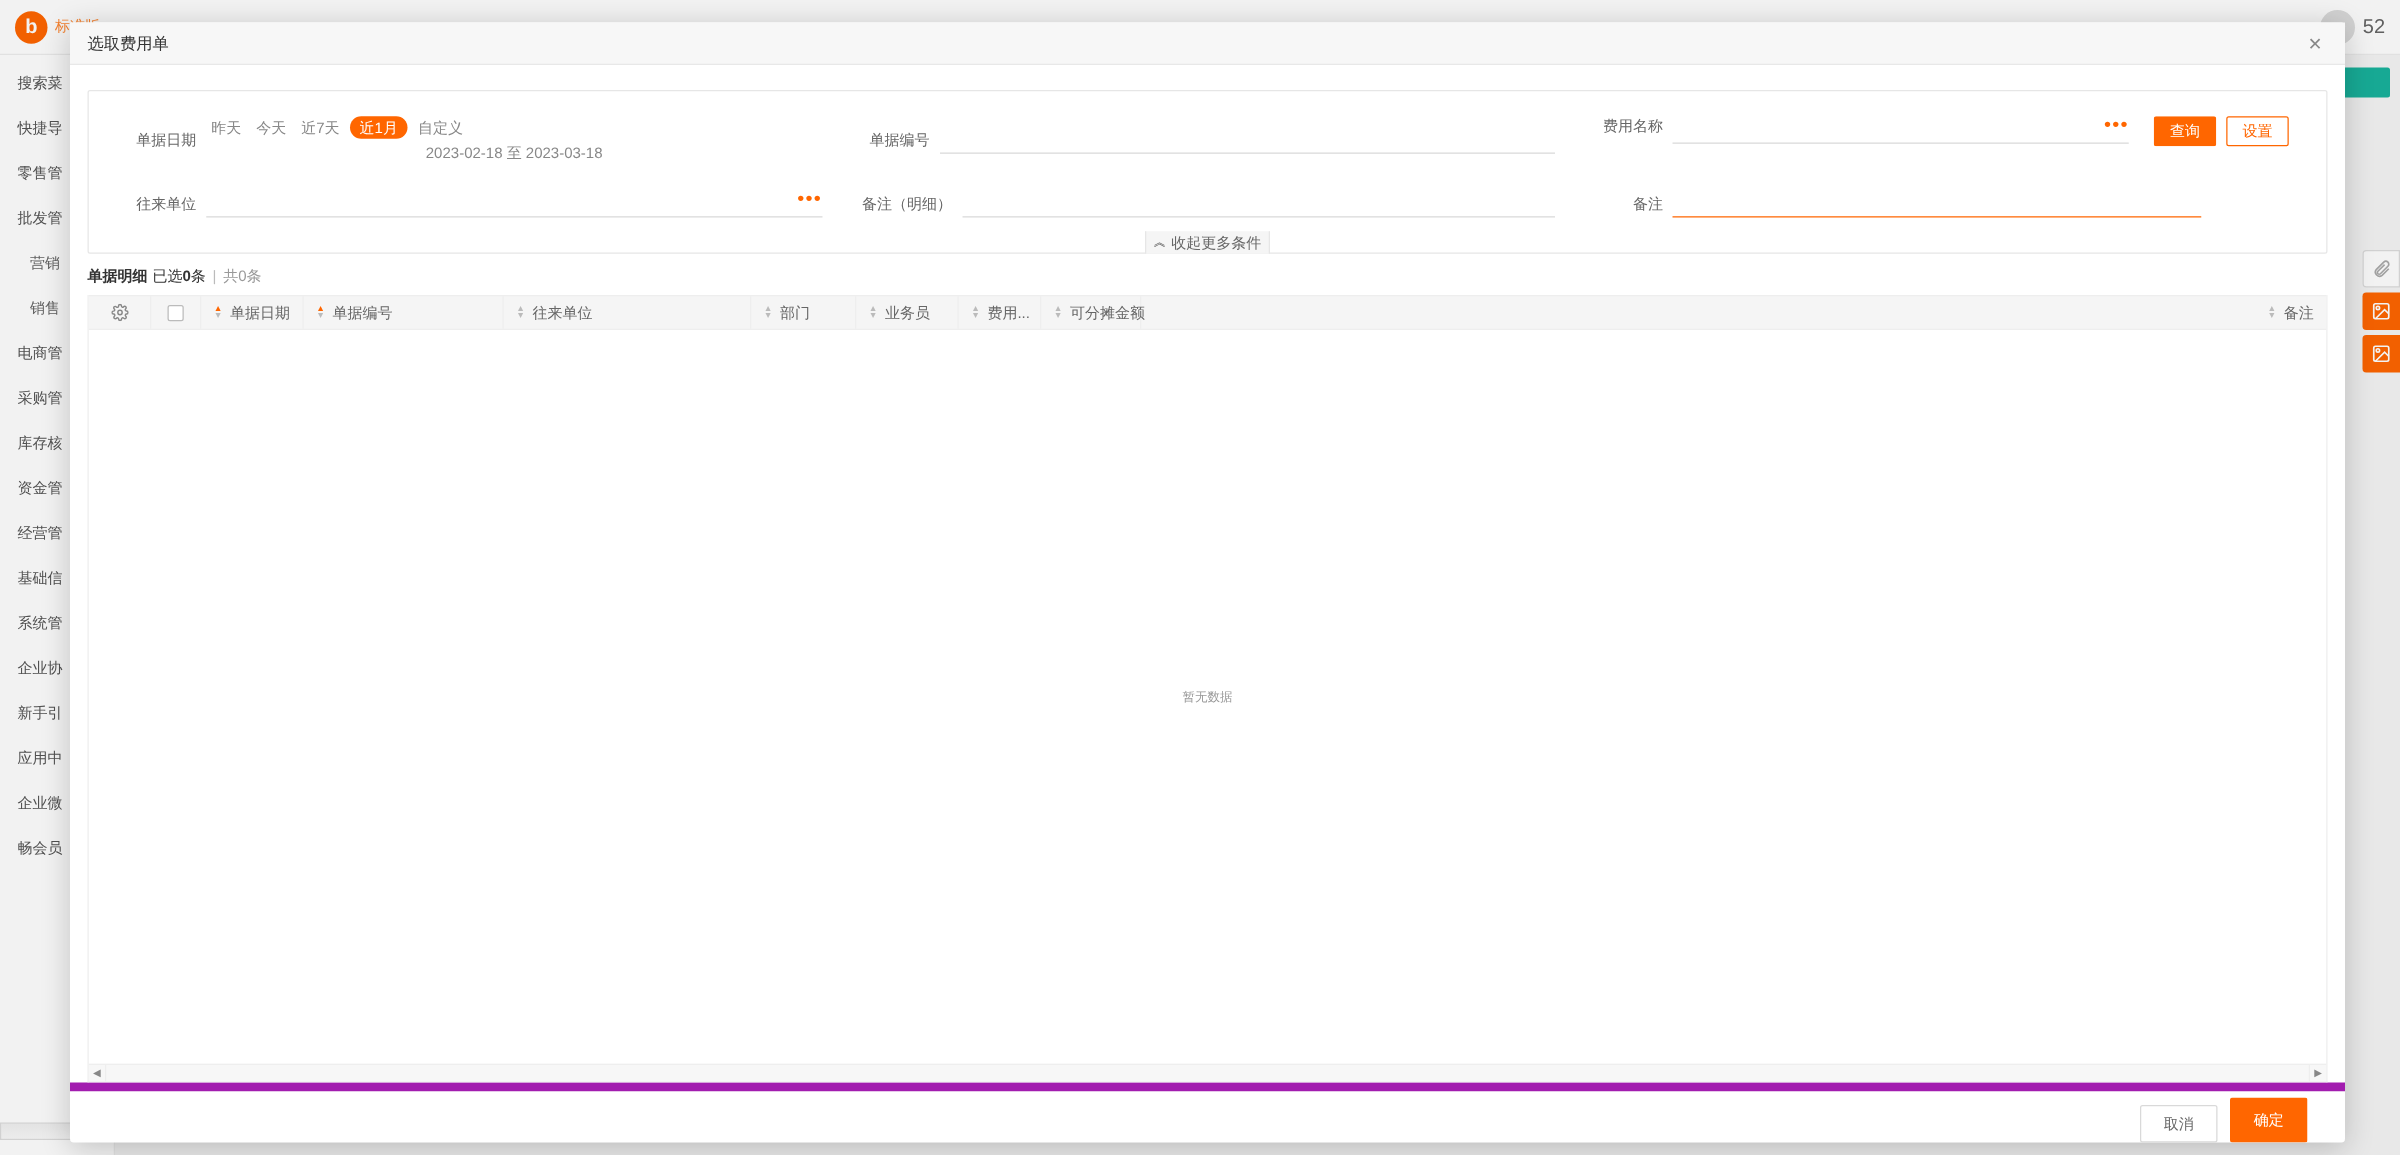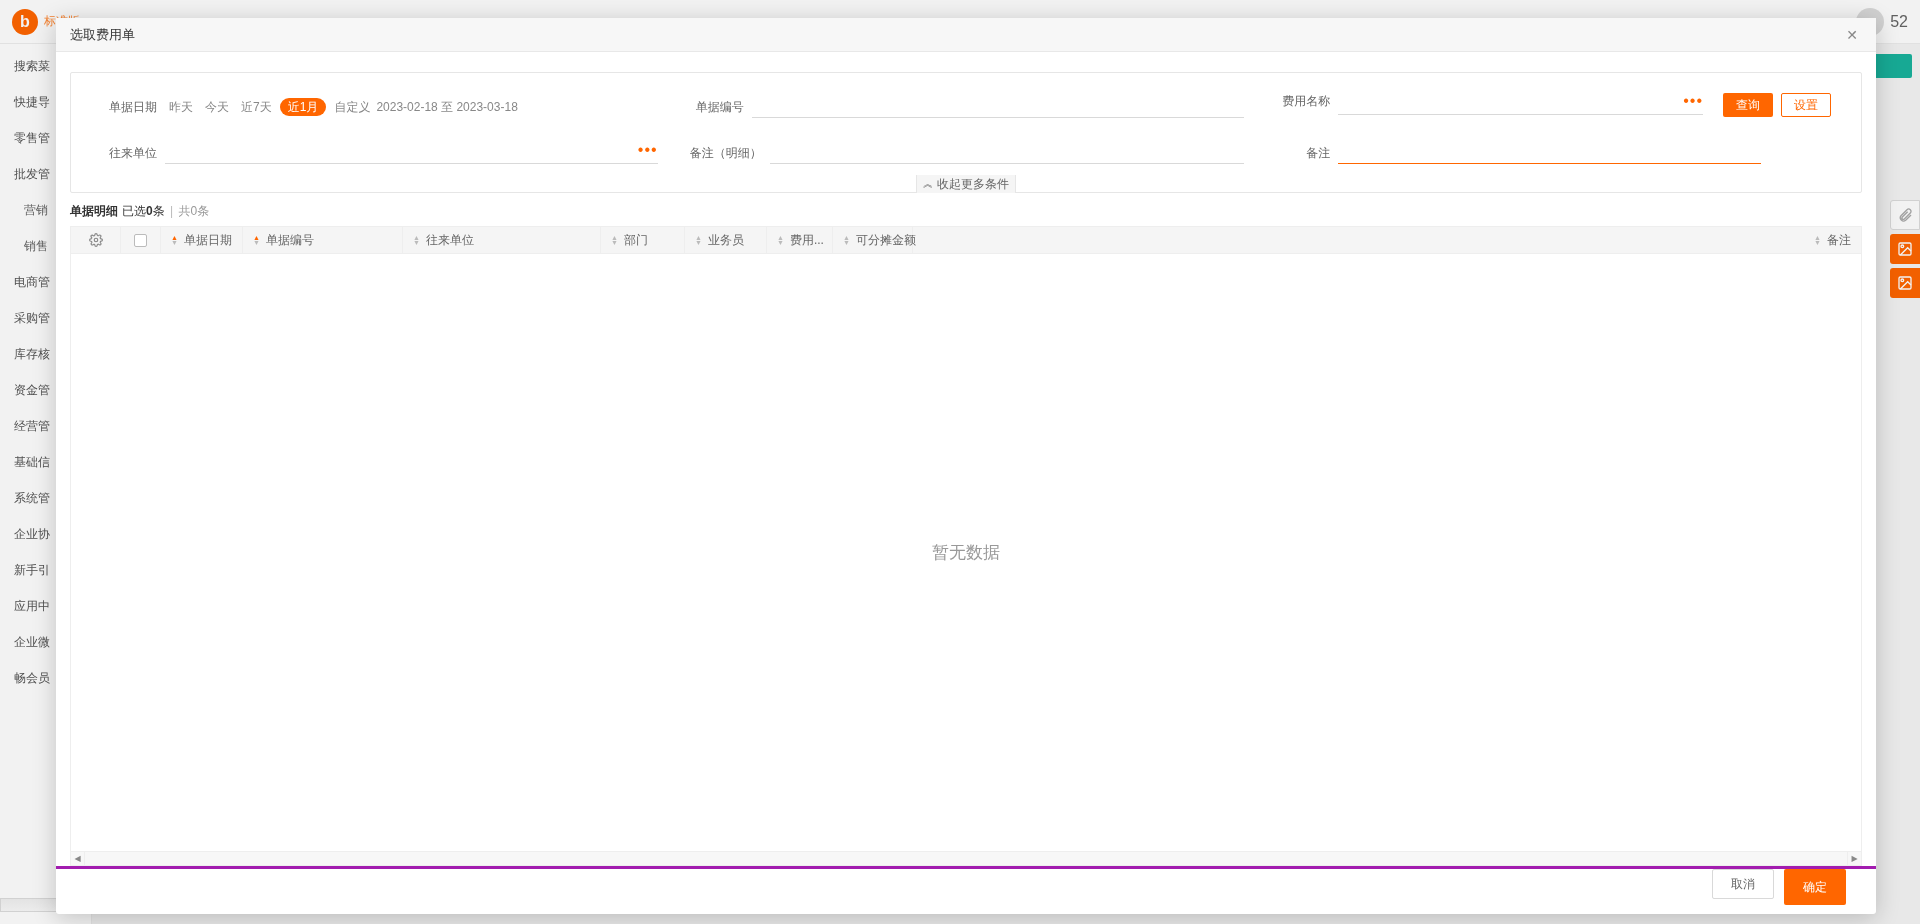--- a/index.html
+++ b/index.html
@@ -179,21 +179,21 @@
   .pick-dots {
     position: absolute;
     right: 0; top: -2px;
     color: #ff6600;
     font-size: 16px;
     letter-spacing: 1px;
     cursor: pointer;
     line-height: 20px;
   }
 
-  .date-chips { display: flex; flex-direction: row; gap: 2px; }
+  .date-chips { display: flex; flex-direction: column; gap: 2px; }
   .date-chips-row { display: flex; align-items: center; gap: 4px; }
   .chip {
     font-size: 12px;
     color: #888;
     padding: 1px 4px;
     border-radius: 9px;
     cursor: pointer;
     line-height: 16px;
   }
   .chip.active {
@@ -329,42 +329,42 @@
     background: #fff;
     border-radius: 2px;
   }
 
   .table-body {
     flex: 1;
     display: flex;
     align-items: center;
     justify-content: center;
     color: #999;
-    font-size: 17px;
+    font-size: 10px;
   }
 
   .table-scroll {
     height: 14px;
     background: #f7f7f7;
     border-top: 1px solid #eee;
     position: relative;
   }
   .table-scroll .arrow {
     position: absolute; top: 0; bottom: 0; width: 14px;
     display: flex; align-items: center; justify-content: center;
     color: #888; font-size: 8px; cursor: pointer;
   }
   .table-scroll .arrow.left { left: 0; border-right: 1px solid #eee;}
   .table-scroll .arrow.right { right: 0; border-left: 1px solid #eee;}
 
   .modal-footer {
     height: 48px;
-    border-top: 3px solid #a21caf;
-    display: flex;
-    align-items: flex-start;
+    border-top: 7px solid #a21caf;
+    display: flex;
+    align-items: flex-end;
     justify-content: flex-end;
     gap: 10px;
     padding: 0 30px;
   }
 
   .side-float {
     position: absolute;
     right: 0;
     top: 200px;
     display: flex;

